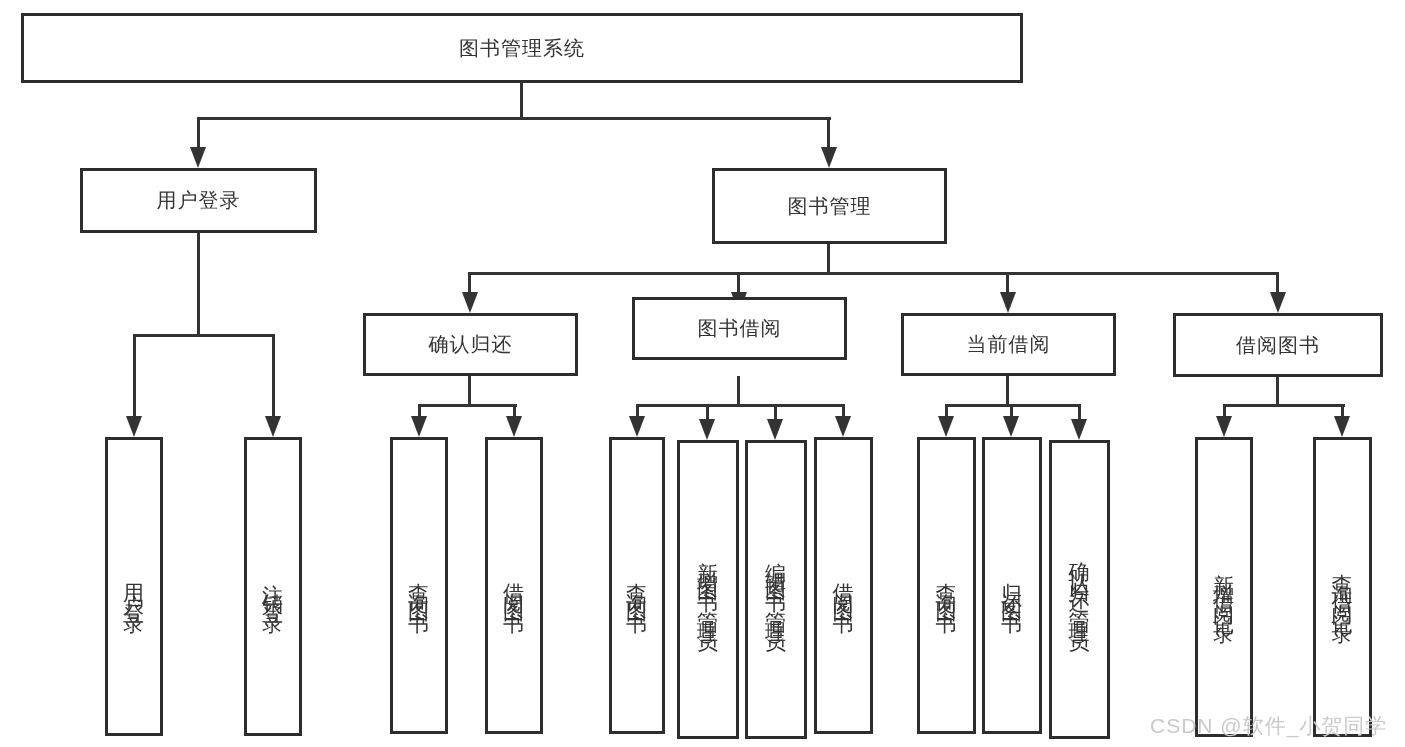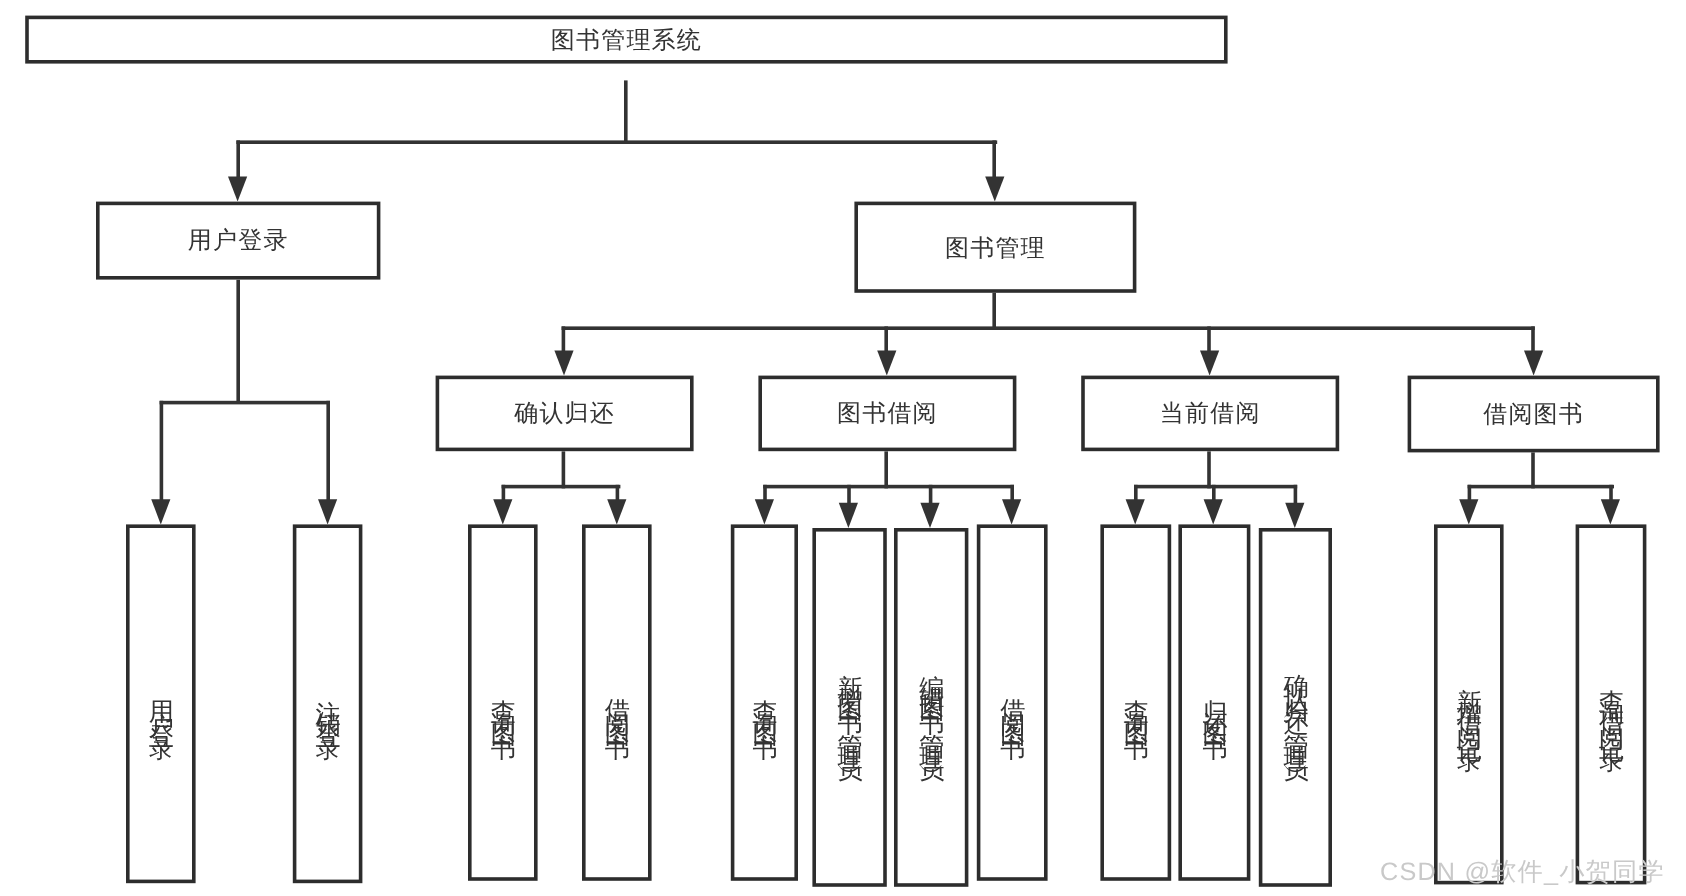--- a/index.html
+++ b/index.html
@@ -35,29 +35,29 @@
     position:absolute; left:1150px; top:712px;
     font-size:21px; color:#c9c9c9; letter-spacing:1px;
     z-index:10; white-space:nowrap;
   }
 </style>
 </head>
 <body>
 
 <div>
 
-  <div class="box-h" style="left:21px;top:13px;width:1002px;height:40px">图书管理系统</div>
+  <div class="box-h" style="left:21px;top:13px;width:1002px;height:70px">图书管理系统</div>
 
   <div class="box-h" style="left:80px;top:168px;width:237px;height:65px">用户登录</div>
 
   <div class="box-h" style="left:712px;top:168px;width:235px;height:76px">图书管理</div>
 
   <div class="box-h" style="left:363px;top:313px;width:215px;height:63px">确认归还</div>
 
-  <div class="box-h" style="left:632px;top:313px;width:215px;height:63px">图书借阅</div>
+  <div class="box-h" style="left:632px;top:297px;width:215px;height:63px">图书借阅</div>
 
   <div class="box-h" style="left:901px;top:313px;width:215px;height:63px">当前借阅</div>
 
   <div class="box-h" style="left:1173px;top:313px;width:210px;height:64px">借阅图书</div>
 
   <div class="box-v" style="left:105px;top:437px;width:58px;height:299px">用户登录</div>
 
   <div class="box-v" style="left:244px;top:437px;width:58px;height:299px">注销登录</div>
 
   <div class="box-v" style="left:390px;top:437px;width:58px;height:297px">查询图书</div>

